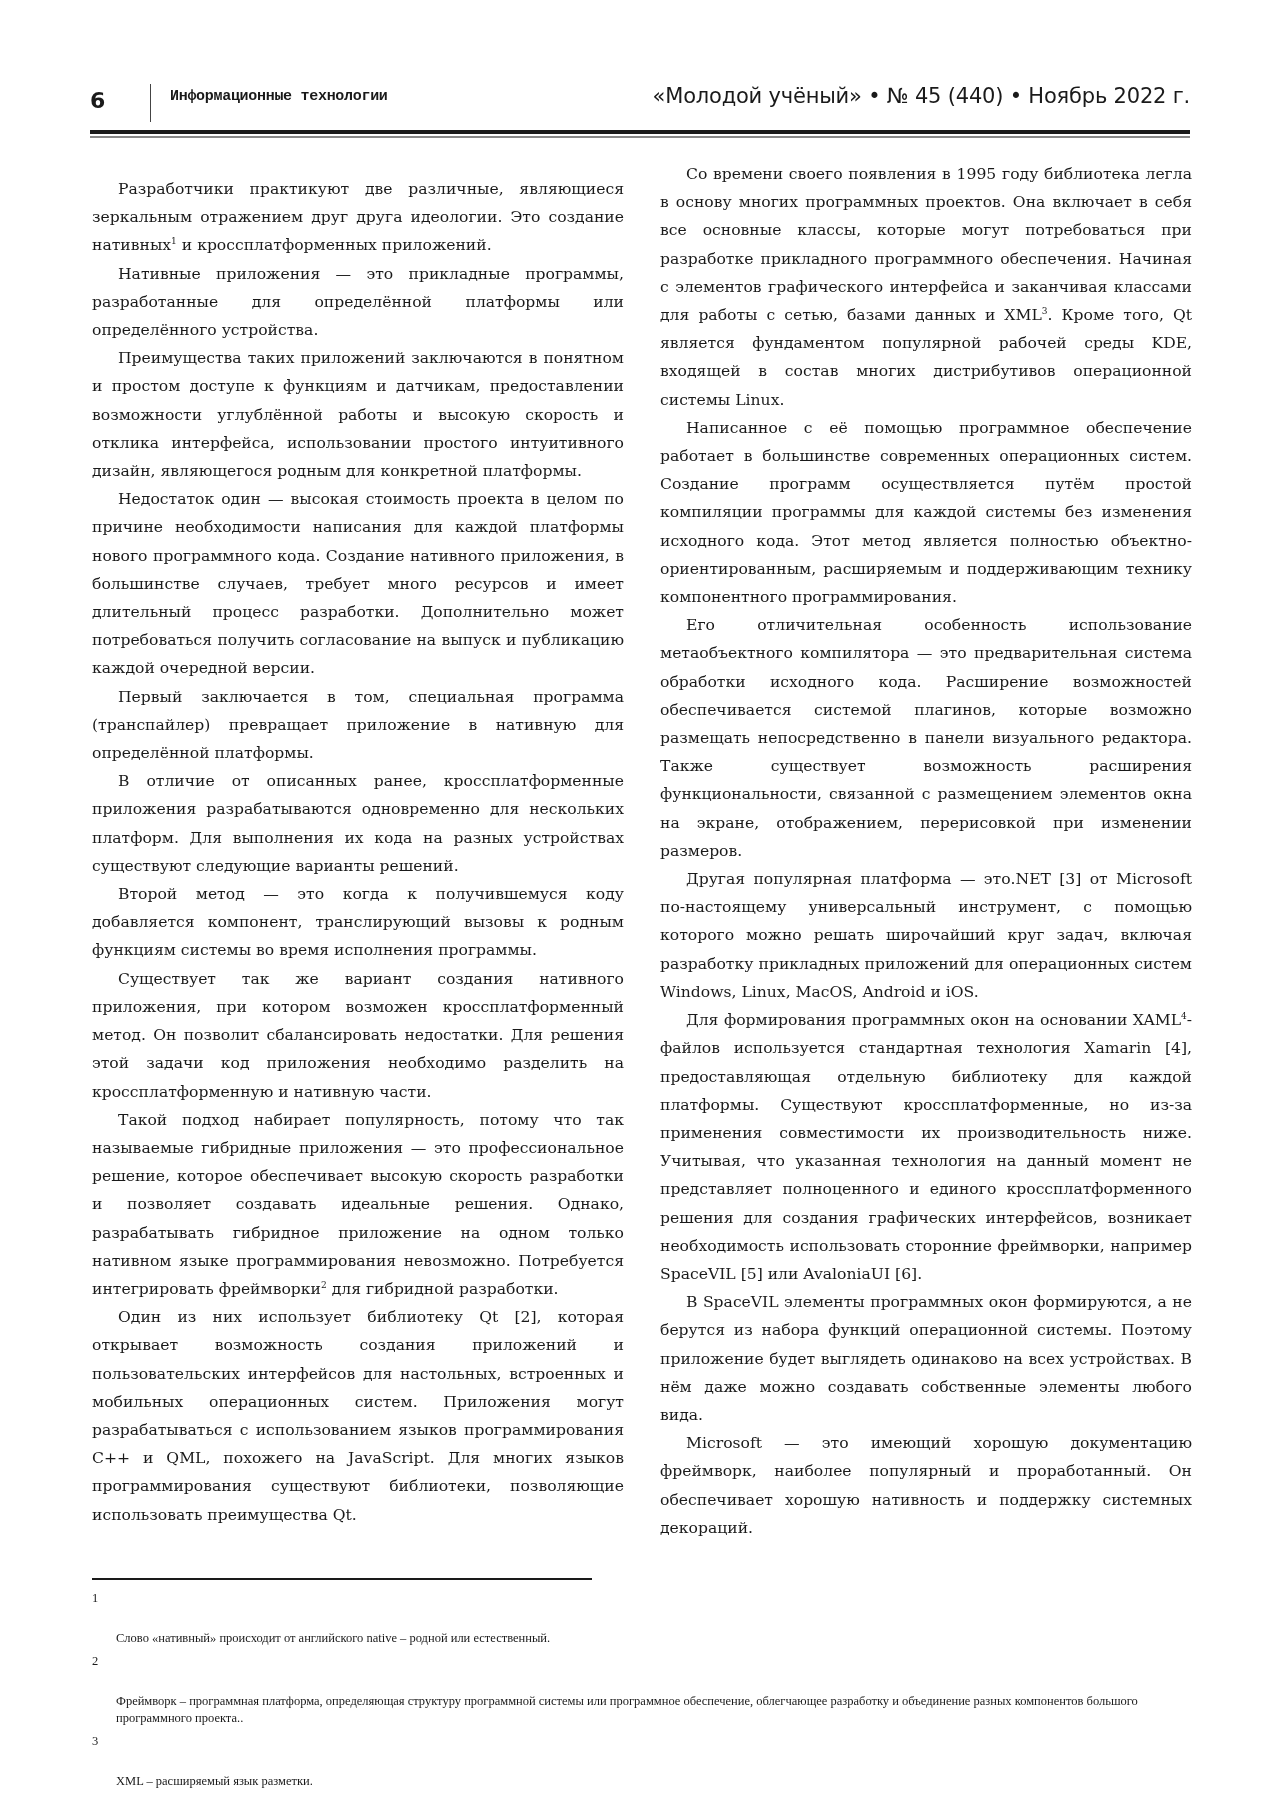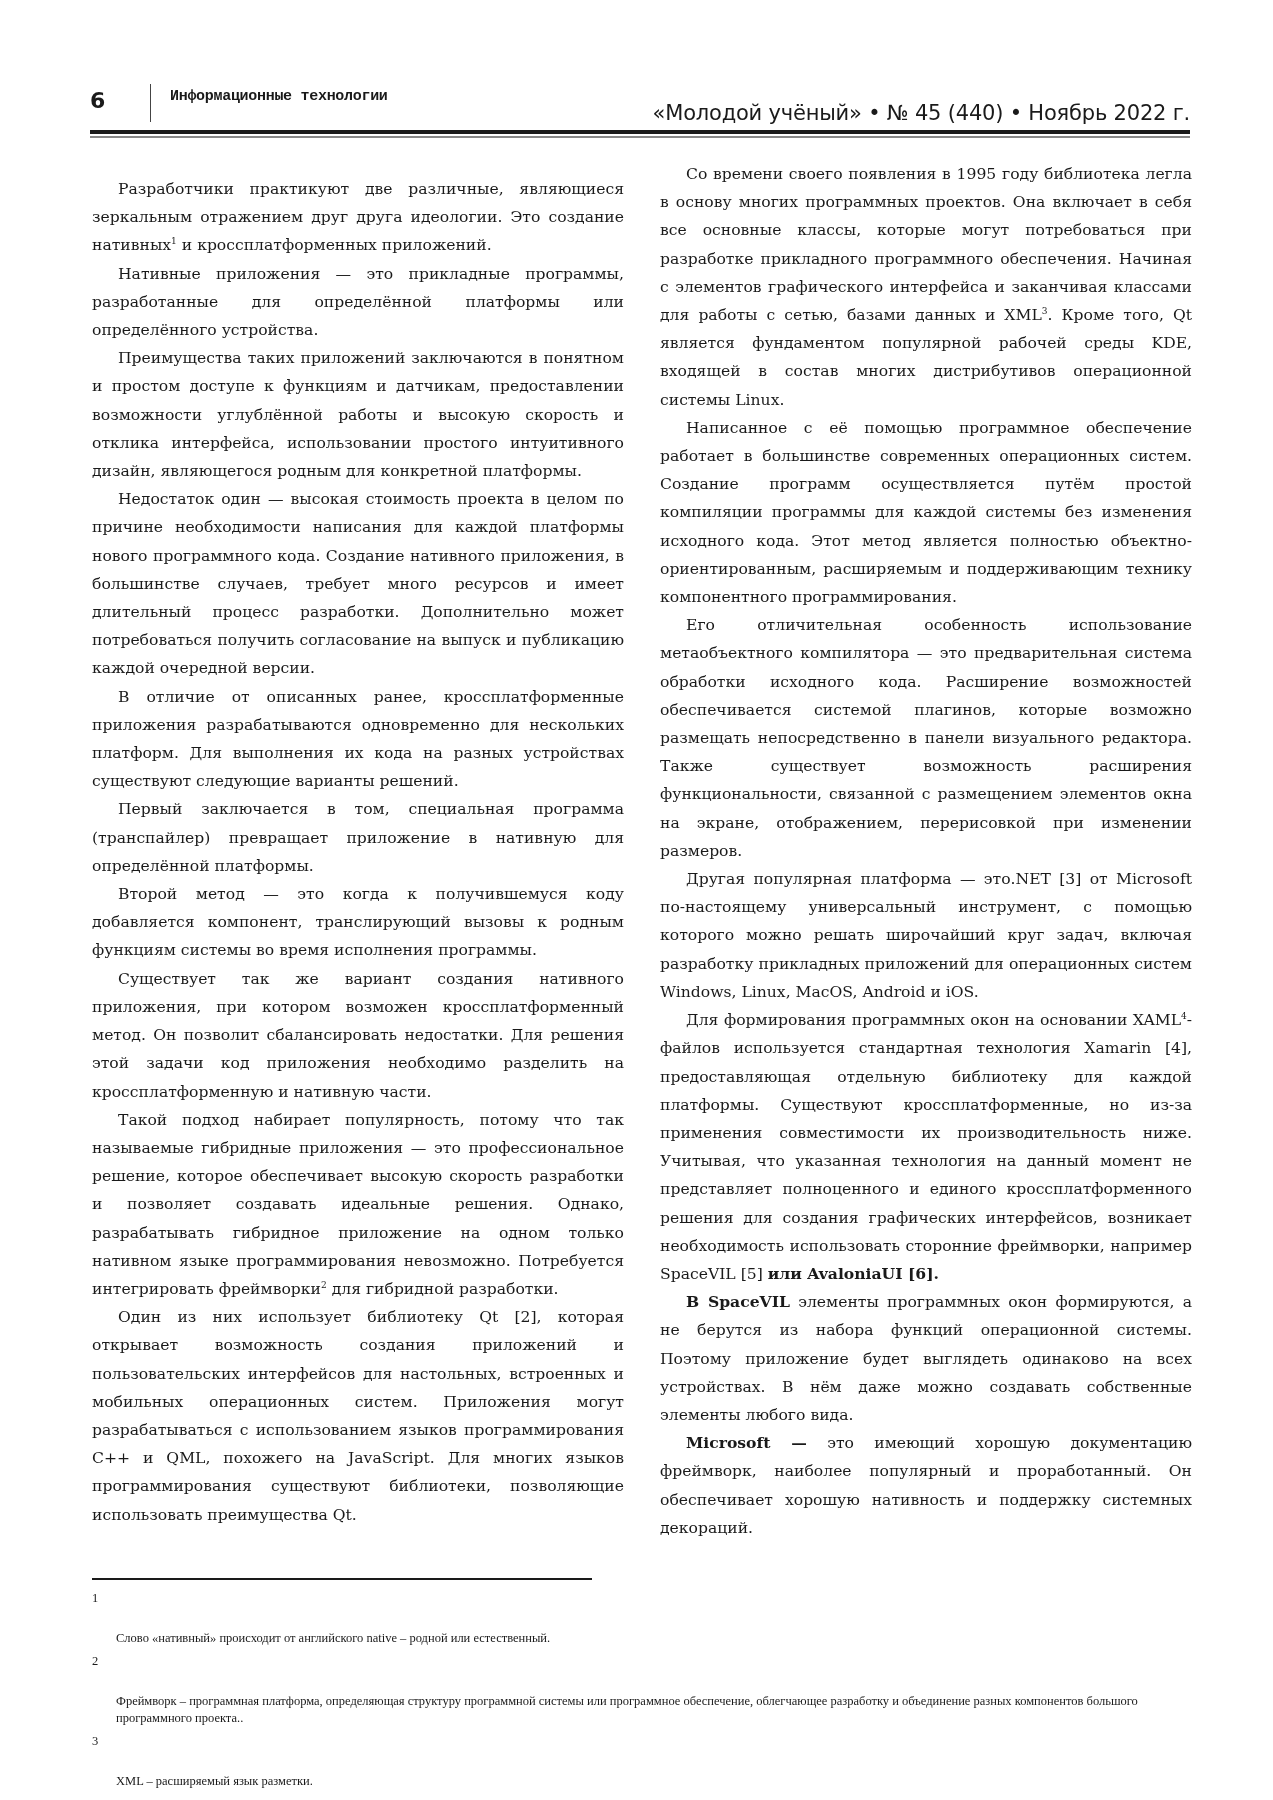--- a/index.html
+++ b/index.html
@@ -1,29 +1,29 @@
 <!DOCTYPE html>
 <html><head>
 <meta charset="utf-8">
 <style>
   html, body { margin:0; padding:0; background:#ffffff; }
   body { width:1273px; height:1800px; position:relative; overflow:hidden; color:#1a1a1a; }
   .header { position:absolute; left:90px; top:84px; width:1100px; height:46px; }
   .hdr-num { position:absolute; left:0; top:4px; font-family:"DejaVu Sans", sans-serif; font-weight:bold; font-size:22px; }
   .hdr-sep { position:absolute; left:60px; top:0; width:1px; height:38px; background:#444; }
   .hdr-sec { position:absolute; left:80px; top:4px; font-family:Liberation Mono, monospace; font-weight:bold; font-size:15px; letter-spacing:-0.3px; }
-  .hdr-right { position:absolute; right:0; top:17px; font-family:"DejaVu Sans", sans-serif; font-size:21px; letter-spacing:-0.2px; }
+  .hdr-right { position:absolute; right:0; top:0; font-family:"DejaVu Sans", sans-serif; font-size:21px; letter-spacing:-0.2px; }
   .rule1 { position:absolute; left:90px; top:130px; width:1100px; height:4px; background:#1a1a1a; }
   .rule2 { position:absolute; left:90px; top:136px; width:1100px; height:2px; background:#888; }
   .col { position:absolute; top:160px; width:532px; font-family:"DejaVu Serif", serif; font-size:15.6px; line-height:28.2px; text-align:justify; hyphens:manual; }
   .col.left { left:92px;margin-top:15px; }
   .col.right { left:660px; }
   .col p { margin:0; text-indent:26px; }
   sup { font-size:9px; line-height:0; vertical-align:6px; }
-  b { font-weight:bold;margin-top:24px; }
+  b { font-weight:normal;margin-top:24px; }
   .fn-rule { position:absolute; left:92px; top:1578px; width:500px; height:2px; background:#1a1a1a; }
   .footnotes { position:absolute; left:92px; top:1590px; width:1100px; font-family:"Liberation Serif", serif; font-size:12.5px; line-height:17px; }
   .fn { display:flex; margin-bottom:6px; }
   .fn-n { width:24px; flex:none; }
   .fn-t { flex:1;margin-top:40px; }
 </style>
 </head>
 <body>
 
 <div class="header">
@@ -33,22 +33,22 @@
   <span class="hdr-right">«Молодой учёный» • № 45 (440) • Ноябрь 2022 г.</span>
 </div>
 <div class="rule1"></div>
 <div class="rule2"></div>
 
 <div class="col left">
   <p><span>Разработчики практикуют две различные, являющиеся зеркальным отражением друг друга идеологии. Это создание нативных</span><sup>1</sup><span> и кроссплатформенных приложений.</span></p>
   <p>Нативные приложения — это прикладные программы, разработанные для определённой платформы или определённого устройства.</p>
   <p>Преимущества таких приложений заключаются в понятном и простом доступе к функциям и датчикам, предоставлении возможности углублённой работы и высокую скорость и отклика интерфейса, использовании простого интуитивного дизайн, являющегося родным для конкретной платформы.</p>
   <p>Недостаток один — высокая стоимость проекта в целом по причине необходимости написания для каждой платформы нового программного кода. Создание нативного приложения, в большинстве случаев, требует много ресурсов и имеет длительный процесс разработки. Дополнительно может потребоваться получить согласование на выпуск и публикацию каждой очередной версии.</p>
+  <p>Первый заключается в том, специальная программа (транспайлер) превращает приложение в нативную для определённой платформы.</p>
   <p>В отличие от описанных ранее, кроссплатформенные приложения разрабатываются одновременно для нескольких платформ. Для выполнения их кода на разных устройствах существуют следующие варианты решений.</p>
-  <p>Первый заключается в том, специальная программа (транспайлер) превращает приложение в нативную для определённой платформы.</p>
   <p>Второй метод — это когда к получившемуся коду добавляется компонент, транслирующий вызовы к родным функциям системы во время исполнения программы.</p>
   <p>Существует так же вариант создания нативного приложения, при котором возможен кроссплатформенный метод. Он позволит сбалансировать недостатки. Для решения этой задачи код приложения необходимо разделить на кроссплатформенную и нативную части.</p>
   <p><span>Такой подход набирает популярность, потому что так называемые гибридные приложения — это профессиональное решение, которое обеспечивает высокую скорость разработки и позволяет создавать идеальные решения. Однако, разрабатывать гибридное приложение на одном только нативном языке программирования невозможно. Потребуется интегрировать фреймворки</span><sup>2</sup><span> для гибридной разработки.</span></p>
   <p>Один из них использует библиотеку Qt  [2], которая открывает возможность создания приложений и пользовательских интерфейсов для настольных, встроенных и мобильных операционных систем. Приложения могут разрабатываться с использованием языков программирования C++ и QML, похожего на JavaScript. Для многих языков программирования существуют библиотеки, позволяющие использовать преимущества Qt.</p>
 </div>
 
 <div class="col right">
   <p><span>Со времени своего появления в 1995 году библиотека легла в основу многих программных проектов. Она включает в себя все основные классы, которые могут потребоваться при разработке прикладного программного обеспечения. Начиная с элементов графического интерфейса и заканчивая классами для работы с сетью, базами данных и XML</span><sup>3</sup><span>. Кроме того, Qt является фундаментом популярной рабочей среды KDE, входящей в состав многих дистрибутивов операционной системы Linux.</span></p>
   <p>Написанное с её помощью программное обеспечение работает в большинстве современных операционных систем. Создание программ осуществляется путём простой компиляции программы для каждой системы без изменения исходного кода. Этот метод является полностью объектно-ориентированным, расширяемым и поддерживающим технику компонентного программирования.</p>
   <p>Его отличительная особенность использование метаобъектного компилятора — это предварительная система обработки исходного кода. Расширение возможностей обеспечивается системой плагинов, которые возможно размещать непосредственно в панели визуального редактора. Также существует возможность расширения функциональности, связанной с размещением элементов окна на экране, отображением, перерисовкой при изменении размеров.</p>

